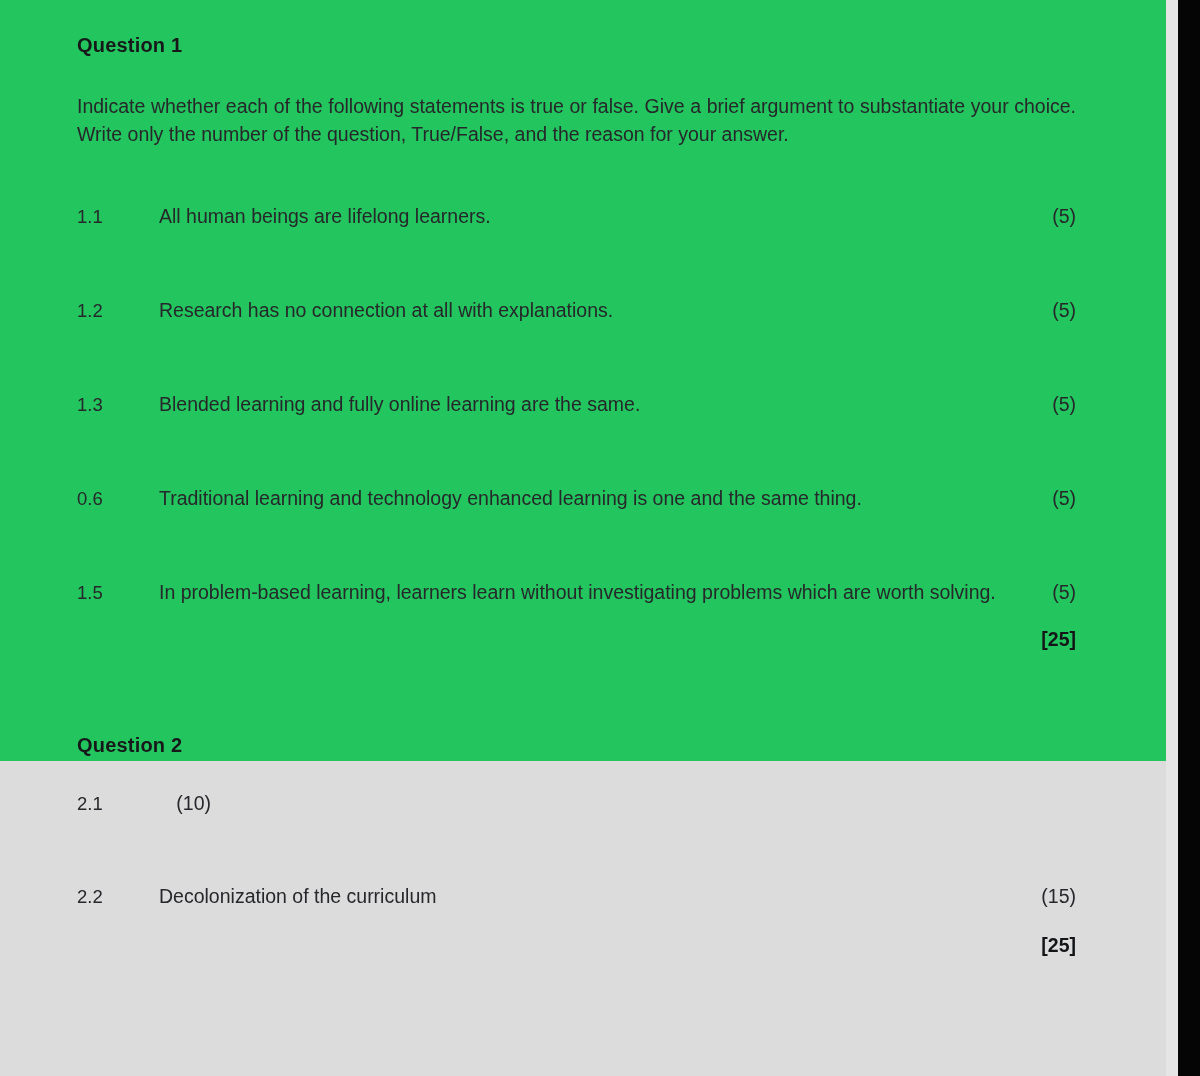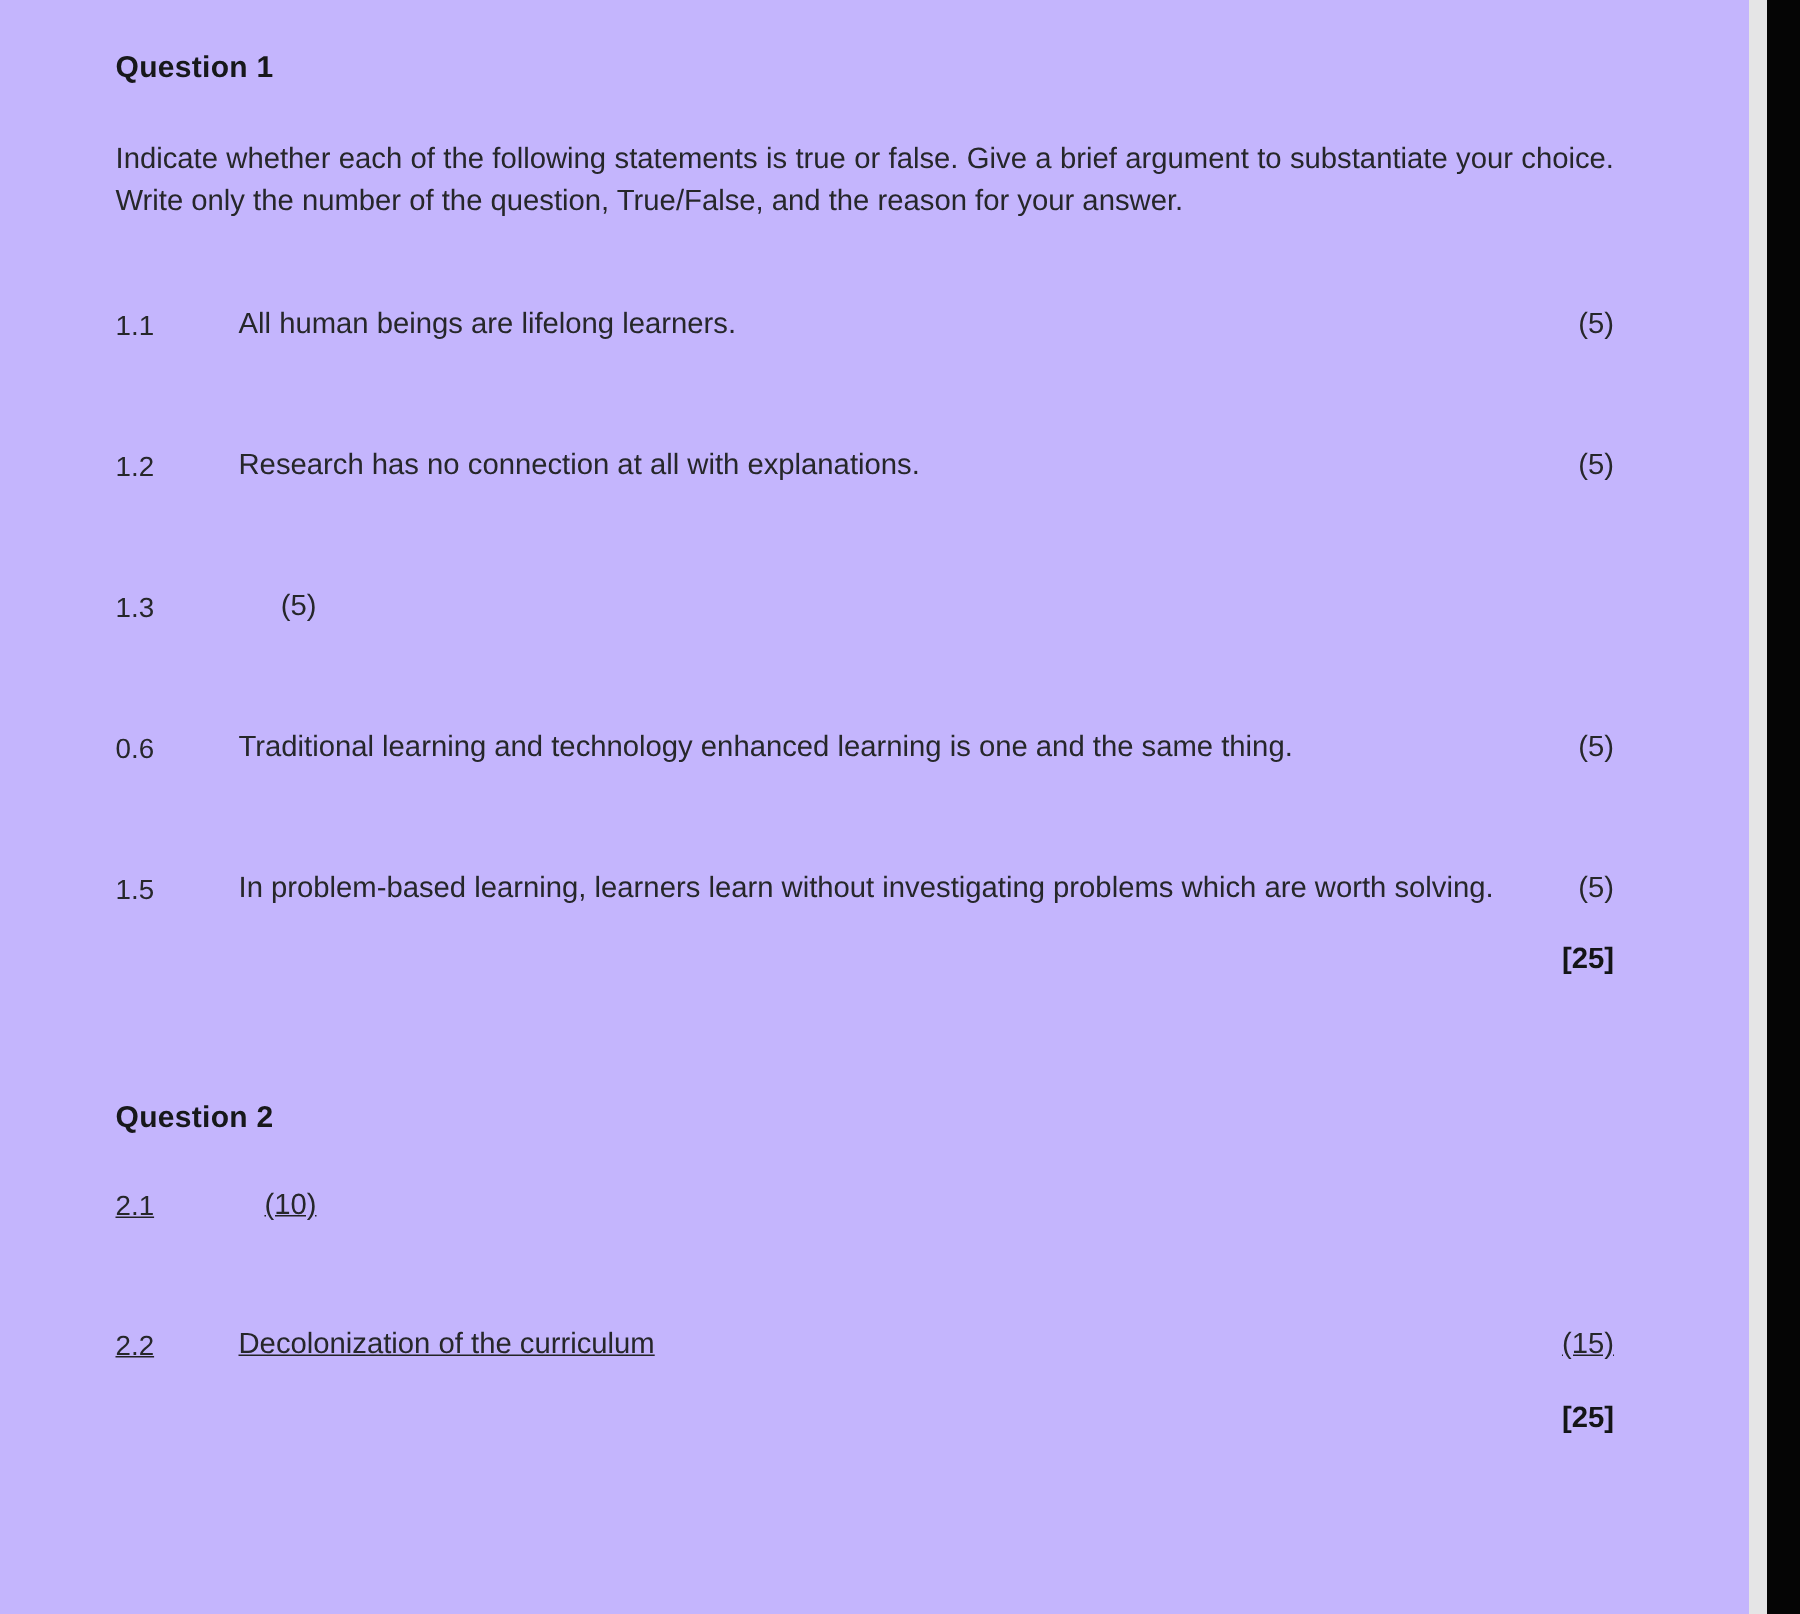--- a/index.html
+++ b/index.html
@@ -6,22 +6,22 @@
   html, body { width: 1200px; height: 1076px; overflow: hidden; }
   body {
     background: #dcdcdd;
     font-family: "Liberation Sans", sans-serif;
     color: #222325;
     position: relative;
   }
   .page {
     position: absolute;
     left: 0; top: 0;
-    width: 1178px; height: 1076px;
-    background: #c4b5fd;
+    width: 1178px; height: 761px;
+    background: #22c55e;
   }
   .edge-highlight {
     position: absolute;
     right: 22px; top: 0;
     width: 12px; height: 1076px;
     background: #e5e5e6;
   }
   .edge-black {
     position: absolute;
     right: 0; top: 0;
@@ -46,21 +46,21 @@
     text-align: justify;
     color: #26272a;
   }
   .intro.bold {
     font-weight: bold;
     color: #17181a;
     line-height: 42px;
     margin-top: 33px;
   }
   .items { margin-top: 48px; }
-  .items.tight { margin-top: 26px; text-decoration: underline; }
+  .items.tight { margin-top: 26px; }
   .item-row {
     display: flex;
     align-items: flex-start;
     font-size: 19.5px;
     line-height: 41px;
     color: #26272a;
   }
   .item-row .num {
     flex: 0 0 82px;
     font-size: 18.5px;
@@ -108,20 +108,21 @@
       </div>
 
       <div class="item-row gap-53">
         <span class="num">1.2</span>
         <span class="stmt">Research has no connection at all with explanations.</span>
         <span class="marks">(5)</span>
       </div>
 
       <div class="item-row gap-53">
         <span class="num">1.3</span>
+        <span class="stmt">Blended learning and fully online learning are the same.</span>
         <span class="marks">(5)</span>
       </div>
 
       <div class="item-row gap-53">
         <span class="num">0.6</span>
         <span class="stmt">Traditional learning and technology enhanced learning is one and the same thing.</span>
         <span class="marks">(5)</span>
       </div>
 
       <div class="item-row">

